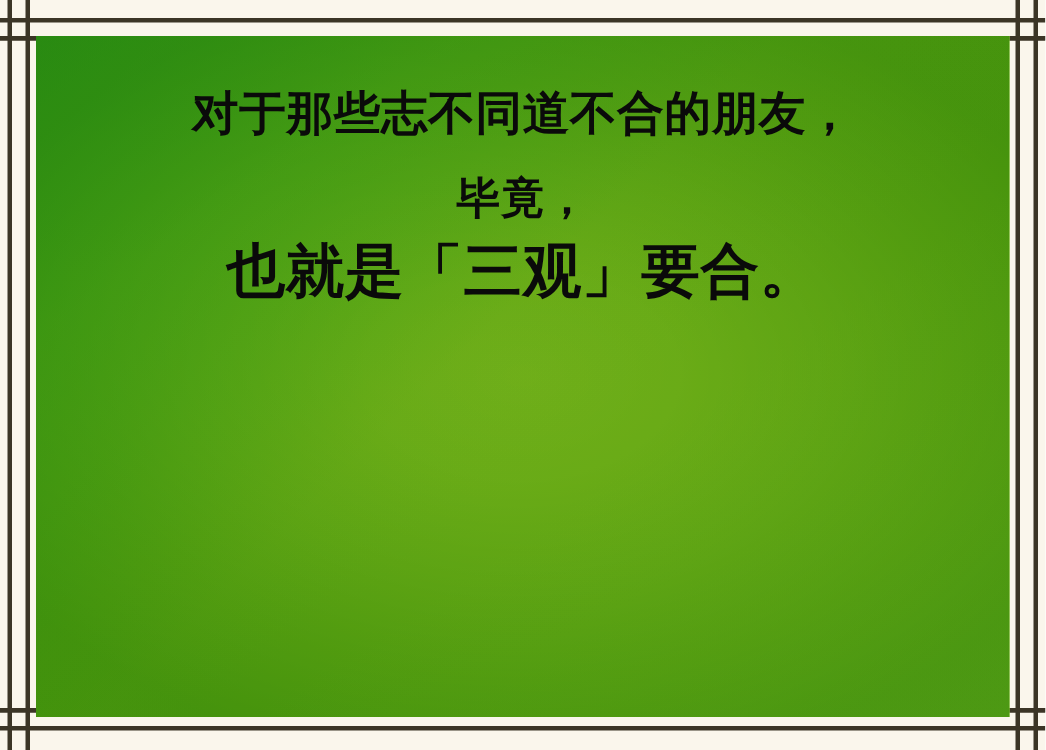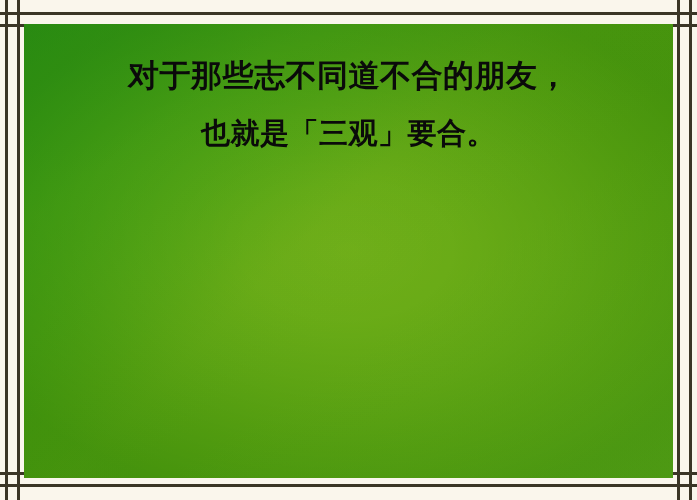--- a/index.html
+++ b/index.html
@@ -91,38 +91,39 @@
     line-height: 1.0;
     white-space: nowrap;
     font-family: "Liberation Sans", "DejaVu Sans", sans-serif;
   }
   .qline.n0 { font-size: 31px; margin-bottom: 28px; }
   .qline.n1 { font-size: 30px; margin-bottom: 16px; }
   .qline.n2 { font-size: 29px; margin-bottom: 14px; }
   .qline.n3 { font-size: 30px; margin-bottom: 24px; }
   .qline.n4 { font-size: 29px; margin-bottom: 16px; }
   .qline.n5 { font-size: 29px; margin-bottom: 16px; }
-  .qline.n6 { font-size: 29px; margin-bottom: 0; }
+  .qline.n6 { font-size: 39px; margin-bottom: 0; }
 </style>
 </head>
 <body>
 
 <div id="card">
 
   <div class="rule h rule-h-top-outer"></div>
   <div class="rule h rule-h-bot-outer"></div>
   <div class="rule v rule-v-left-outer"></div>
   <div class="rule v rule-v-left-inner"></div>
   <div class="rule v rule-v-right-inner"></div>
   <div class="rule v rule-v-right-outer"></div>
   <div class="rule h rule-h-top-inner-left"></div>
   <div class="rule h rule-h-top-inner-right"></div>
   <div class="rule h rule-h-bot-inner-left"></div>
   <div class="rule h rule-h-bot-inner-right"></div>
 
   <div id="panel">
     <div id="quote">
       <div class="qline n0">对于那些志不同道不合的朋友，</div>
+      <div class="qline n2">毕竟，</div>
       <div class="qline n6">也就是「三观」要合。</div>
     </div>
   </div>
 
 </div>
 
 </body></html>

